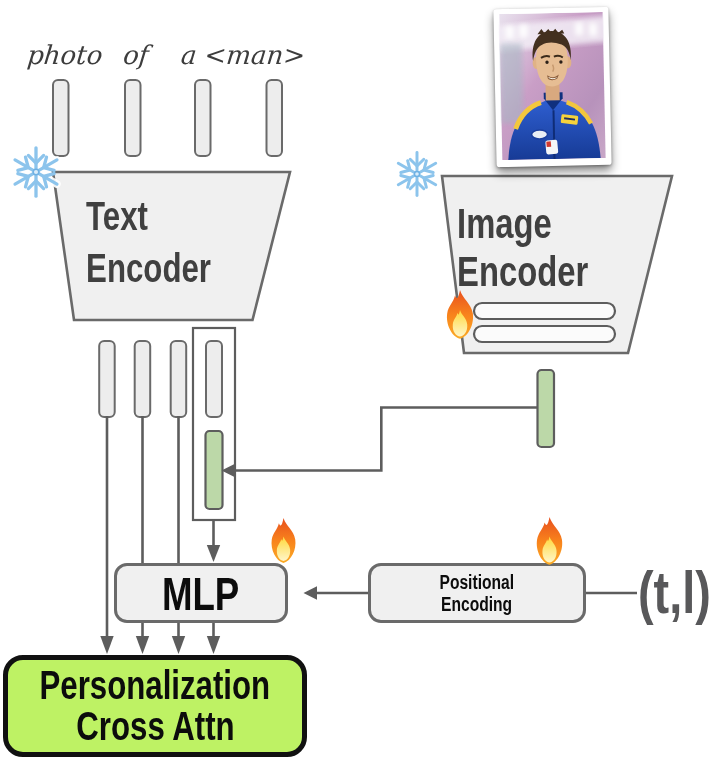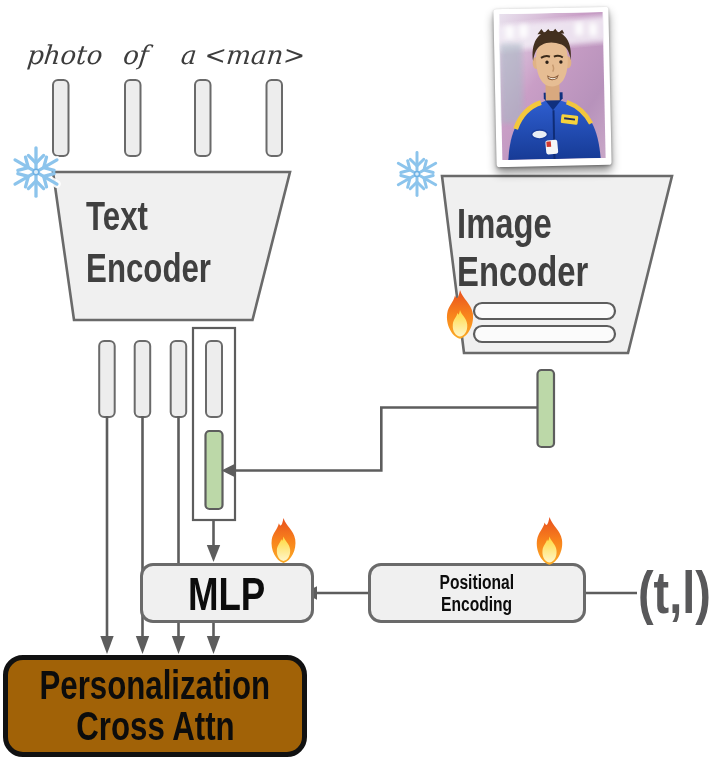--- a/index.html
+++ b/index.html
@@ -13,23 +13,23 @@
 
   
   .cond{display:inline-block;transform:scaleX(0.78);transform-origin:center;white-space:nowrap;}
   .block-label{position:absolute;text-align:left;color:#404040;font-weight:bold;z-index:2;}
   .block-label span{display:block;}
   .text-enc-label{left:63px;top:190px;width:210px;font-size:40px;line-height:52px;}
   .img-enc-label{left:434px;top:200px;width:210px;font-size:42px;line-height:48px;}
 
   .box{position:absolute;box-sizing:border-box;display:flex;align-items:center;justify-content:center;
        background:#f0f0f0;border:3px solid #6a6a6a;border-radius:13px;z-index:2;color:#0c0c0c;font-weight:bold;}
-  .mlp-box{left:140px;top:563px;width:174px;height:60px;font-size:47px;}
+  .mlp-box{left:114px;top:563px;width:174px;height:60px;font-size:47px;}
   .pe-box{left:368px;top:563px;width:218px;height:60px;flex-direction:column;font-size:20px;line-height:22px;}
-  .cross-box{left:3px;top:655px;width:304px;height:102px;background:#a16207;border:5px solid #111111;
+  .cross-box{left:3px;top:655px;width:304px;height:102px;background:#bef264;border:5px solid #111111;
              border-radius:20px;flex-direction:column;font-size:40px;line-height:41px;}
 
   .tl-label{position:absolute;left:638px;top:563px;z-index:2;font-weight:bold;font-size:60px;line-height:60px;
             color:#58585a;}
   .tl-label .cond{transform:scaleX(0.78);transform-origin:left center;}
 
   
   .photo{position:absolute;left:495px;top:8px;width:115px;height:158px;z-index:2;background:#ffffff;
          border-radius:3px;padding:5px 5px 7px 5px;box-sizing:border-box;transform:rotate(-1.2deg);
          box-shadow:0 6px 10px rgba(0,0,0,0.45),0 1px 3px rgba(0,0,0,0.35);}

